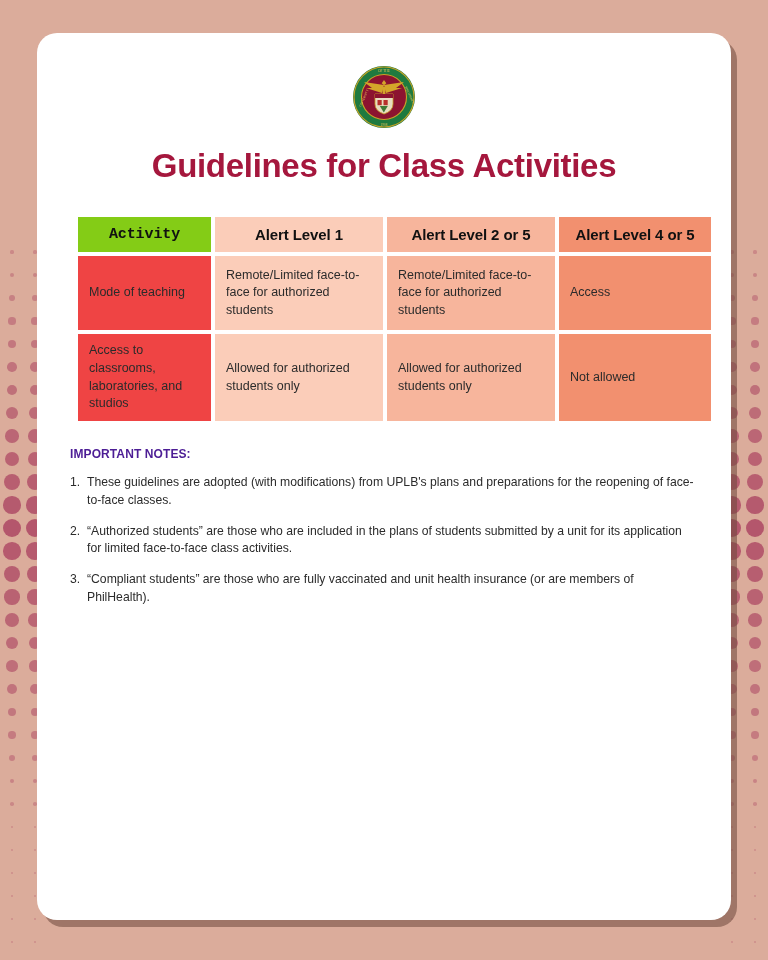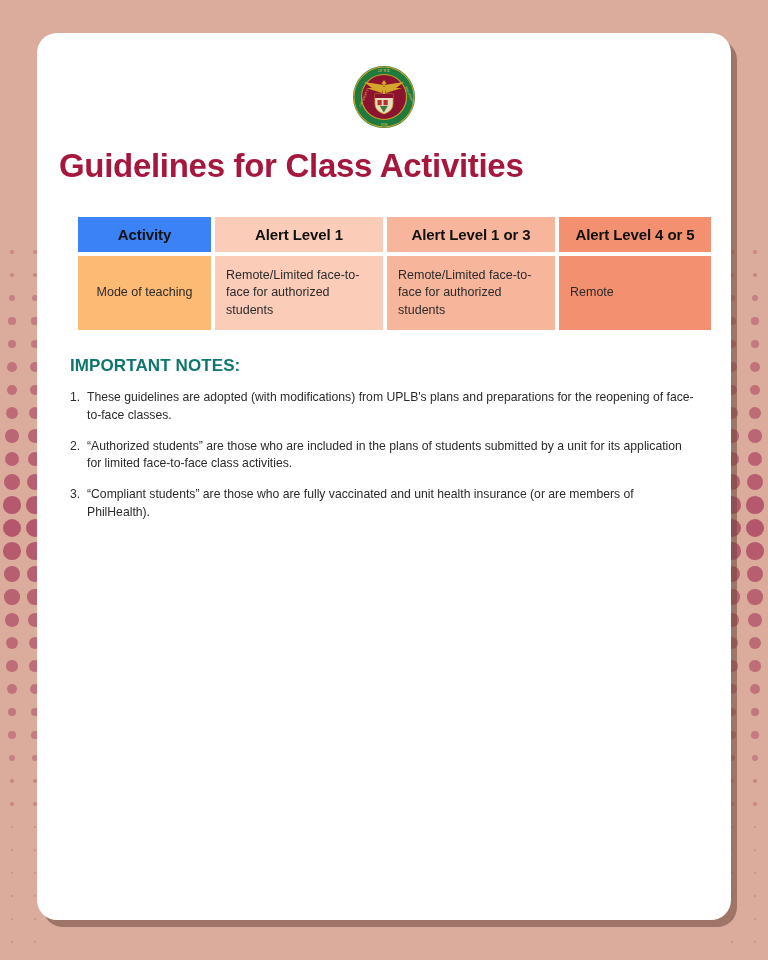--- a/index.html
+++ b/index.html
@@ -56,21 +56,21 @@
   }
   .seal {
     width: 64px;
     height: 64px;
     display: block;
   }
 
   
   .title {
     color: #a5173d;
-    text-align: left;
+    text-align: center;
     font-size: 33px;
     font-weight: bold;
     line-height: 1.28;
     letter-spacing: -0.3px;
     margin-top: 16px;
     padding: 0 22px;
   }
   .title .l2 { display: block; }
 
   
@@ -94,52 +94,52 @@
 
   
   .table thead th {
     text-align: center;
     font-size: 15px;
     font-weight: bold;
     color: #111111;
     height: 35px;
     letter-spacing: -0.1px;
   }
-  th.h-activity { background: #3b82f6; }
+  th.h-activity { background: #84cc16; font-family: Liberation Mono, monospace; }
   th.h-lvl1     { background: #fbcdb9; }
   th.h-lvl23    { background: #f7b59c; }
   th.h-lvl45    { background: #f2906f; }
 
   
   .table tbody td {
     font-size: 12.5px;
     color: #2b2b2b;
     line-height: 1.42;
     padding: 8px 11px;
   }
-  td.c-activity { background: #fdba74; text-align: center; }
+  td.c-activity { background: #ef4444; }
   td.c-lvl1     { background: #fbcdb9; }
   td.c-lvl23    { background: #f7b59c; }
   td.c-lvl45    { background: #f2906f; }
 
   .r1 td { height: 74px; }
   .r2 td { height: 78px; }
   .r3 td { height: 58px; }
   .r4 td { height: 58px; }
   .r5 td { height: 90px; }
   .r6 td { height: 78px; }
 
   
   .notes {
     margin: 22px 37px 0 33px;
   }
   .notes-title {
-    font-size: 17px;
+    font-size: 12px;
     font-weight: bold;
-    color: #0f766e;
+    color: #4c1d95;
     letter-spacing: 0.1px;
     margin-bottom: 13px;
   }
   .note {
     display: flex;
     font-size: 12.2px;
     color: #2b2b2b;
     line-height: 1.45;
     margin-bottom: 13px;
   }
@@ -321,30 +321,36 @@
     <colgroup>
       <col class="col-activity">
         <col class="col-lvl1">
         <col class="col-lvl23">
         <col class="col-lvl45">
     </colgroup>
     <thead>
       <tr>
         <th class="h-activity">Activity</th>
         <th class="h-lvl1">Alert Level 1</th>
-        <th class="h-lvl23">Alert Level 1 or 3</th>
+        <th class="h-lvl23">Alert Level 2 or 5</th>
         <th class="h-lvl45">Alert Level 4 or 5</th>
       </tr>
     </thead>
     <tbody>
       <tr class="r1">
         <td class="c-activity">Mode of teaching</td>
         <td class="c-lvl1">Remote/Limited face-to-face for authorized students</td>
         <td class="c-lvl23">Remote/Limited face-to-face for authorized students</td>
-        <td class="c-lvl45">Remote</td>
+        <td class="c-lvl45">Access</td>
+      </tr>
+      <tr class="r2">
+        <td class="c-activity">Access to classrooms, laboratories, and studios</td>
+        <td class="c-lvl1">Allowed for authorized students only</td>
+        <td class="c-lvl23">Allowed for authorized students only</td>
+        <td class="c-lvl45">Not allowed</td>
       </tr>
     </tbody>
   </table>
 
   <div class="notes">
     <div class="notes-title">IMPORTANT NOTES:</div>
 
     <div class="note">
       <span class="note-num">1.</span>
       <span class="note-text">These guidelines are adopted (with modifications) from UPLB's plans and preparations for the reopening of face-to-face classes.</span>

